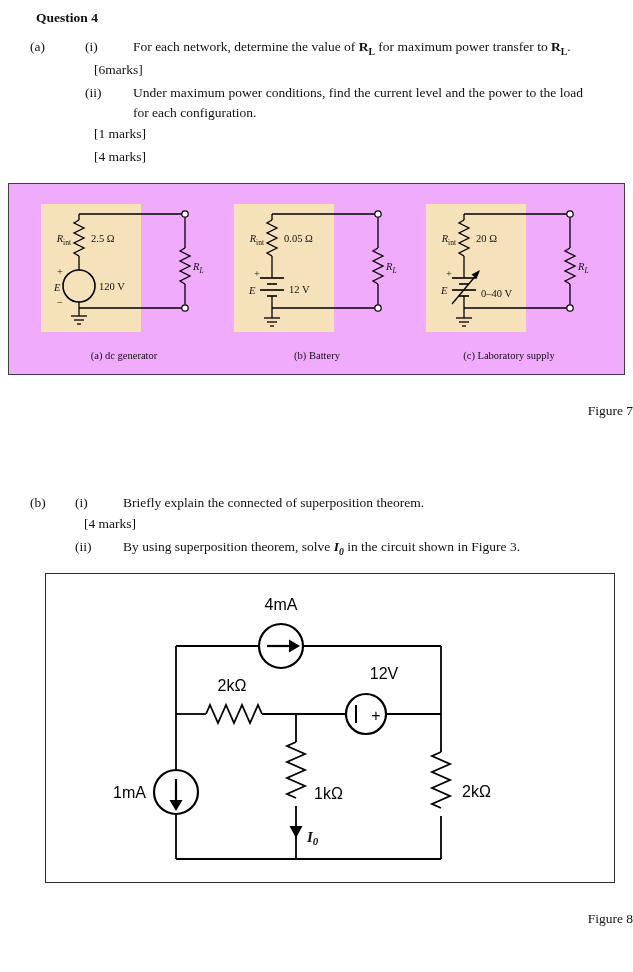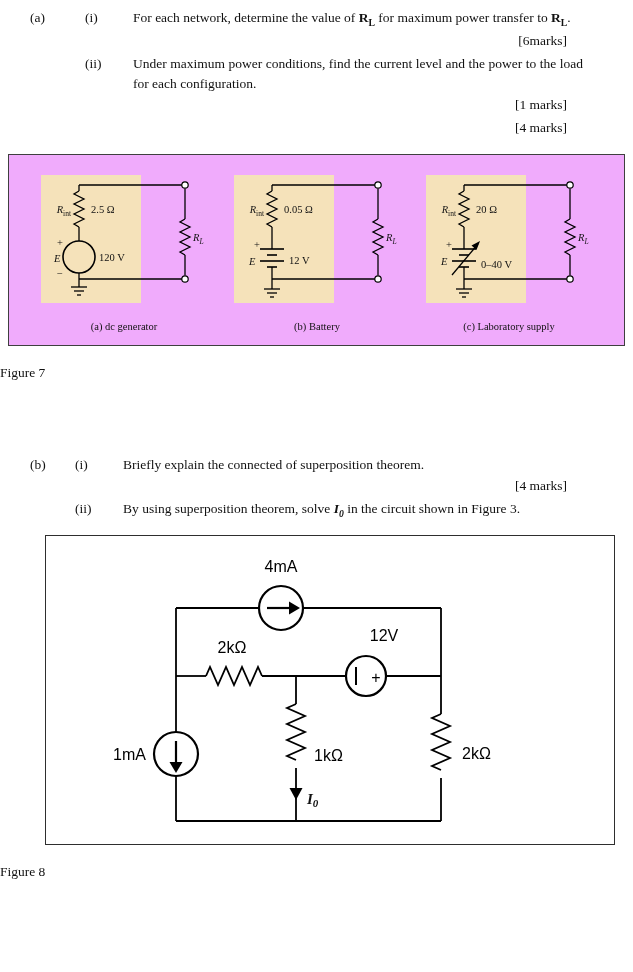--- a/index.html
+++ b/index.html
@@ -16,30 +16,30 @@
   .qtitle { font-weight:bold; margin:0 0 9px 6px; }
   .part-row { display:flex; }
   .part-label { flex:0 0 55px; }
   .part-label-b { flex:0 0 45px; }
   .part-body { flex:1; }
   .sub-row { display:flex; }
   .sub-label { flex:0 0 48px; }
   .sub-text { flex:1; text-align:justify;font-family:Liberation Serif, serif; }
   .just { text-align:justify; }
   .intro { margin-bottom:5px; }
-  .marks { text-align:right; margin:1px 16px 3px; }
+  .marks { text-align:left; margin:1px 9px 3px; }
   .fig7-box {
     margin:13px 8px 0 8px;
     border:1.5px solid #3f3f3f;
     padding:14px 26px 4px 26px;
     display:flex;
     justify-content:space-between;
     background:#f0abfc;
   }
-  .fig-caption { text-align:left; margin-top:17px; }
+  .fig-caption { text-align:right; margin-top:26px; }
   .partb { margin-top:72px; }
   .fig8-box {
     margin:14px 18px 0 45px;
     width:570px;
     height:310px;
     border:1px solid #2e2e2e;
     background:#fff;
   }
   svg text { font-family:"Liberation Serif", serif; fill:#111; }
   .wire { stroke:#000; stroke-width:1.3; fill:none; }
@@ -52,20 +52,21 @@
   .f8lbl  { font-family:"Liberation Sans", sans-serif; font-size:16px; fill:#000; }
   .f8i0   { font-family:"Liberation Serif", serif; font-size:15px; font-weight:bold; font-style:italic; }
   sub { font-size:0.72em; }
 </style>
 </head>
 <body>
 
 <div class="page">
 
   <div class="content">
+    <div class="qtitle">Question 4</div>
 
     <div class="part-row">
       <div class="part-label">(a)</div>
       <div class="part-body">
 
         <div class="sub-row">
           <div class="sub-label">(i)</div>
           <div class="sub-text"><span>For each network, determine the value of </span><b><span>R</span><sub>L</sub></b><span> for maximum power transfer to </span><b><span>R</span><sub>L</sub></b><span>.</span></div>
         </div>
         <div class="marks">[6marks]</div>

